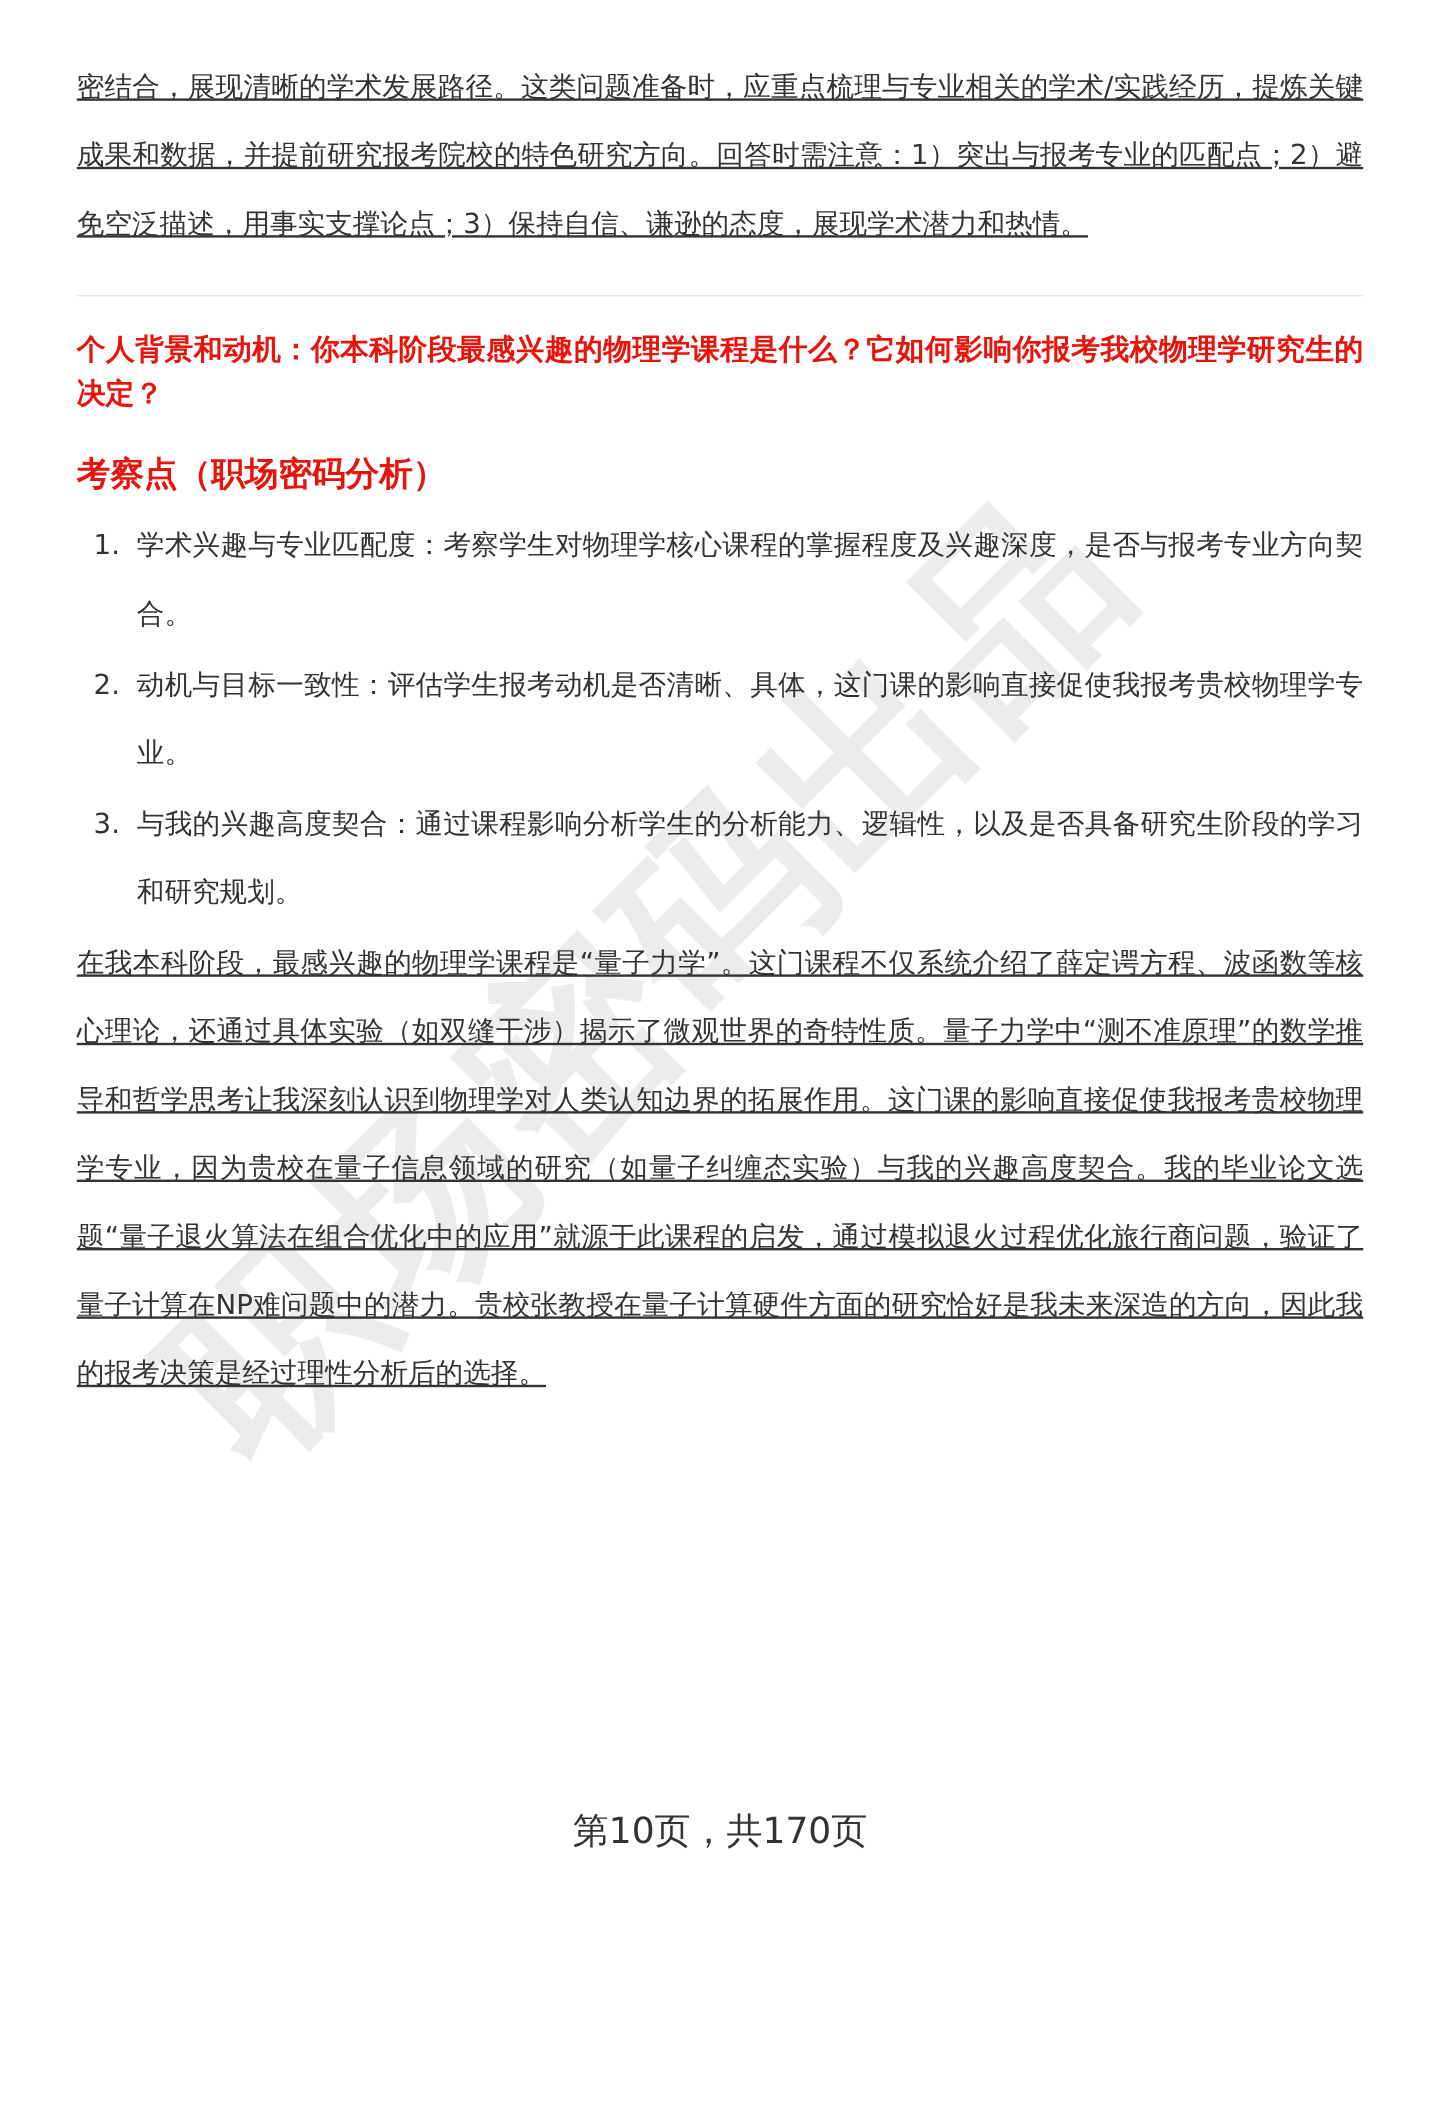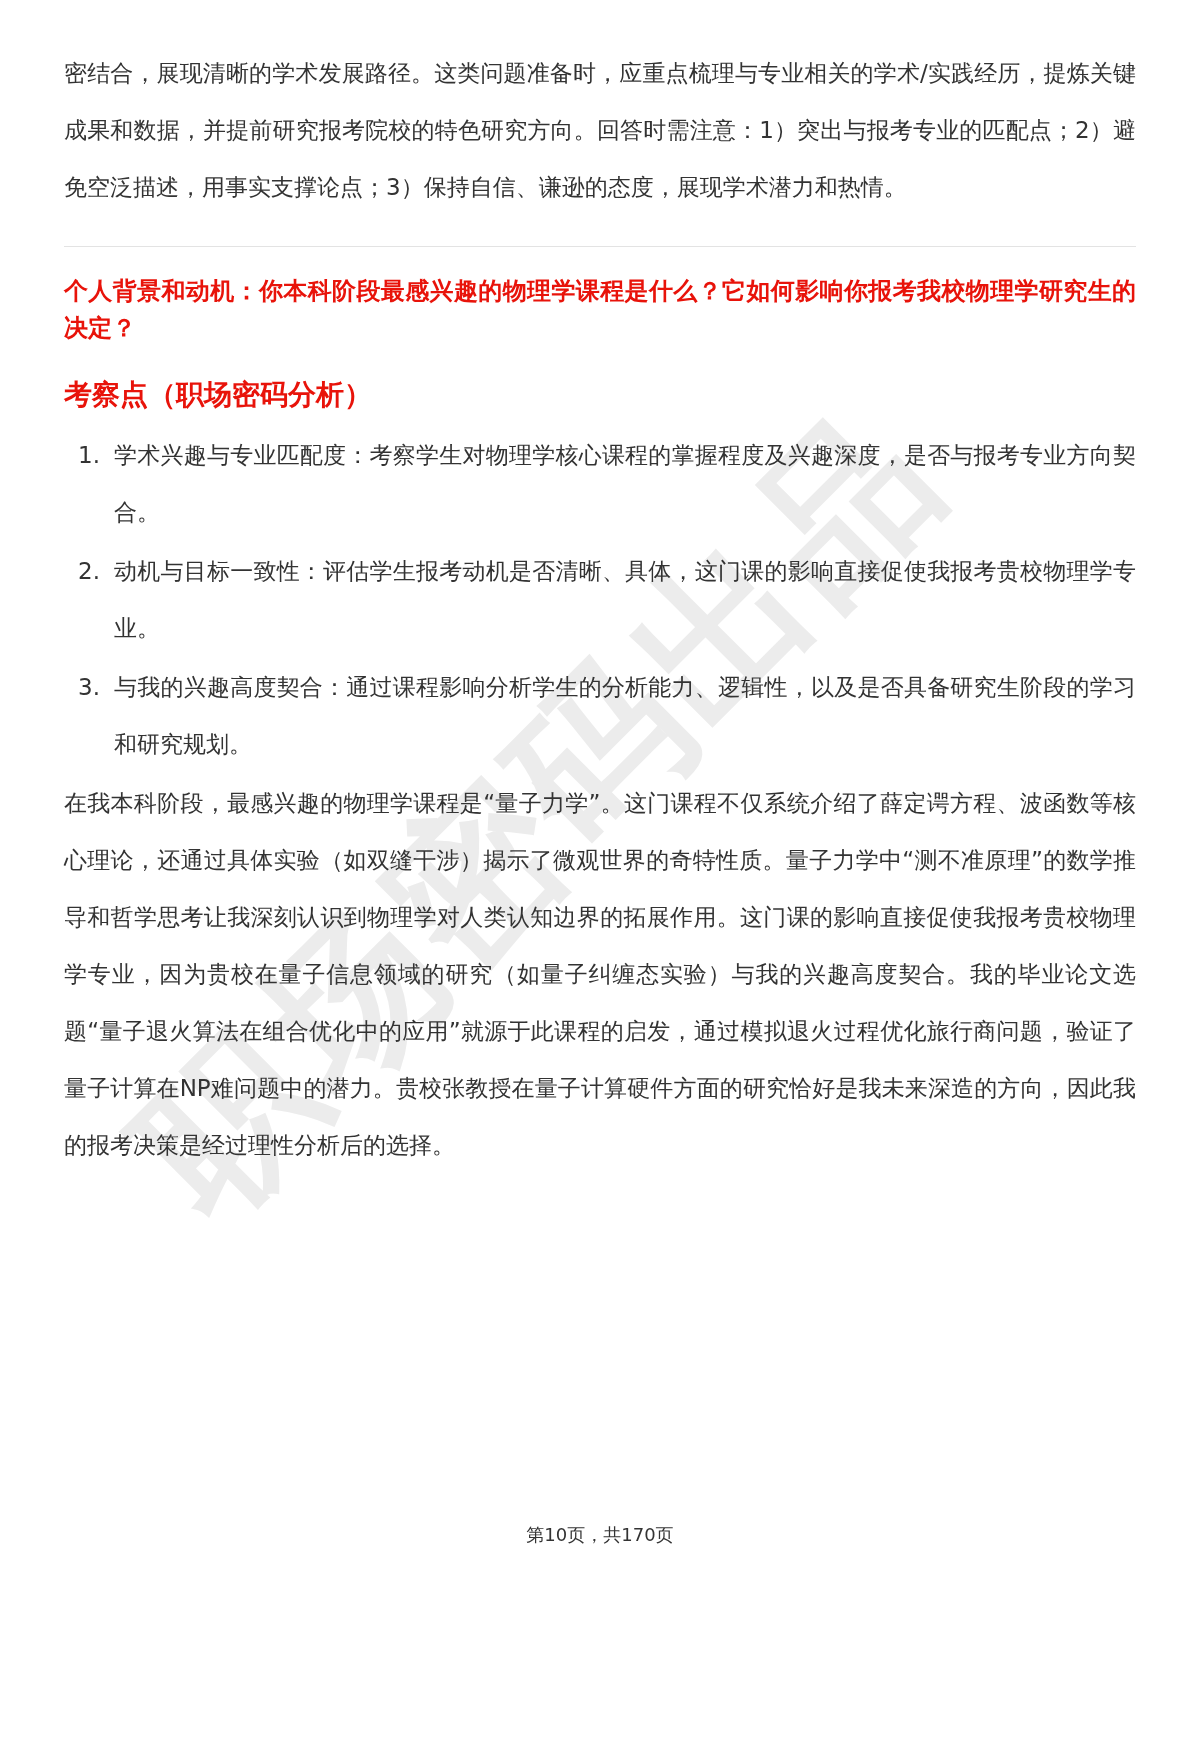--- a/index.html
+++ b/index.html
@@ -29,21 +29,21 @@
     user-select: none;
   }
   .content {
     position: relative;
     z-index: 1;
     padding: 45px 64px 0 64px;
     color: var(--body-text, #333333);
     font-size: 23px;
     line-height: 57px;
   }
-  .para { text-align: justify; }
+  .para { text-align: justify; text-decoration: underline; }
   .divider {
     border: none;
     border-top: 1px solid var(--divider, #e3e3e3);
     margin: 30px 0 24px 0;
   }
   .question {
     color: var(--heading-red, #e8130a);
     font-weight: bold;
     font-size: 24px;
     line-height: 37px;
@@ -66,21 +66,21 @@
   }
   .list-text { flex: 1; text-align: justify; }
   .answer-label { margin-top: 30px; }
   .answer-label-2 { margin-top: 24px; }
   .footer {
     position: absolute;
     left: 0;
     right: 0;
     bottom: 208px;
     text-align: center;
-    font-size: 18px;
+    font-size: 30px;
     color: var(--body-text, #333333);
     z-index: 1;
   }
 </style>
 </head>
 <body>
 
 <div class="page">
 
   <div class="watermark">职场密码出品</div>

